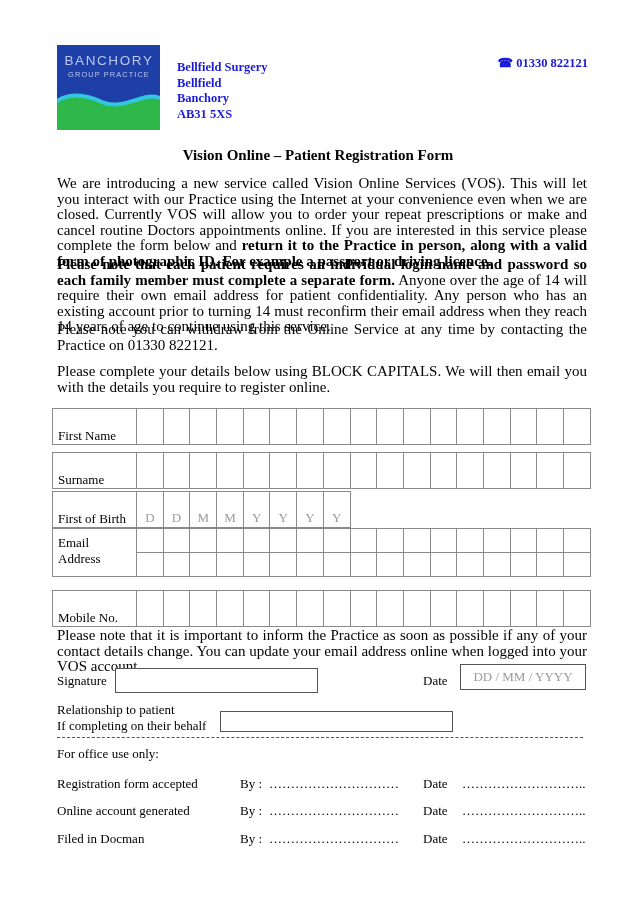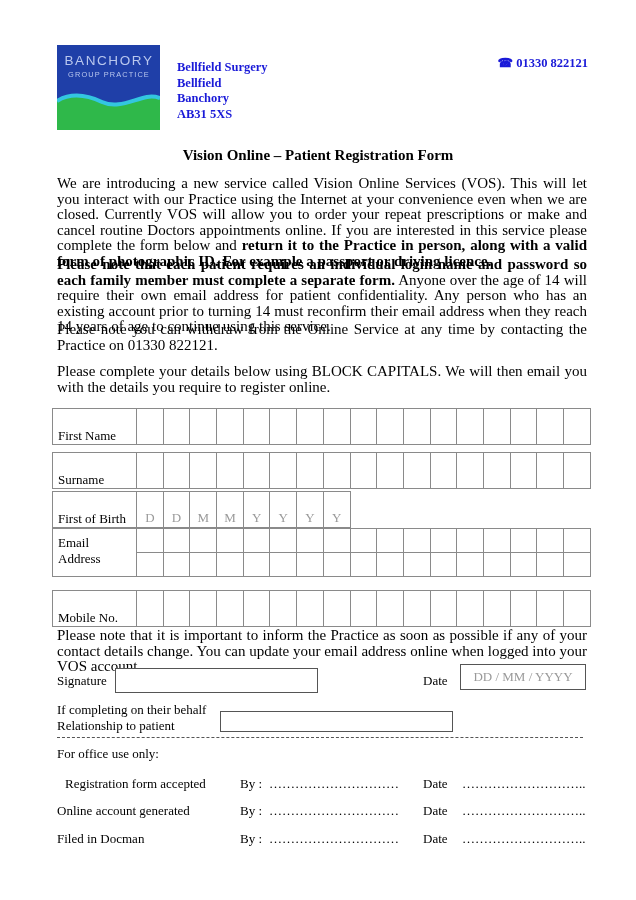--- a/index.html
+++ b/index.html
@@ -199,31 +199,31 @@
   </table>
 
 <div class="abs para" style="top:628px;">Please note that it is important to inform the Practice as soon as possible if any of your contact details change.  You can update your email address online when logged into your VOS account.</div>
 
 <div class="abs lbltxt" style="left:57px;top:673px;">Signature</div>
 <div class="abs box" style="left:115px;top:668px;width:201px;height:23px;"></div>
 <div class="abs lbltxt" style="left:423px;top:673px;">Date</div>
 <div class="abs datebox" style="left:460px;top:664px;width:124px;height:24px;">DD / MM / YYYY</div>
 
 <div class="abs lbltxt" style="left:57px;top:702px;line-height:15.5px;">
+  <div>Relationship to patient</div>
   <div>If completing on their behalf</div>
-  <div>Relationship to patient</div>
 </div>
 <div class="abs box" style="left:220px;top:711px;width:231px;height:19px;"></div>
 
 <div class="abs dashline"></div>
 
 <div class="abs office" style="left:57px;top:746px;">For office use only:</div>
 
 <div class="abs office" style="left:57px;top:776px;width:540px;height:18px;">
-  <span class="abs" style="left:8px;">Registration form accepted</span>
+  <span class="abs" style="left:0;">Registration form accepted</span>
   <span class="abs" style="left:183px;">By :</span>
   <span class="abs" style="left:212px;">…………………………</span>
   <span class="abs" style="left:366px;">Date</span>
   <span class="abs" style="left:405px;">………………………..</span>
 </div>
 
 <div class="abs office" style="left:57px;top:803px;width:540px;height:18px;">
   <span class="abs" style="left:0;">Online account generated</span>
   <span class="abs" style="left:183px;">By :</span>
   <span class="abs" style="left:212px;">…………………………</span>

